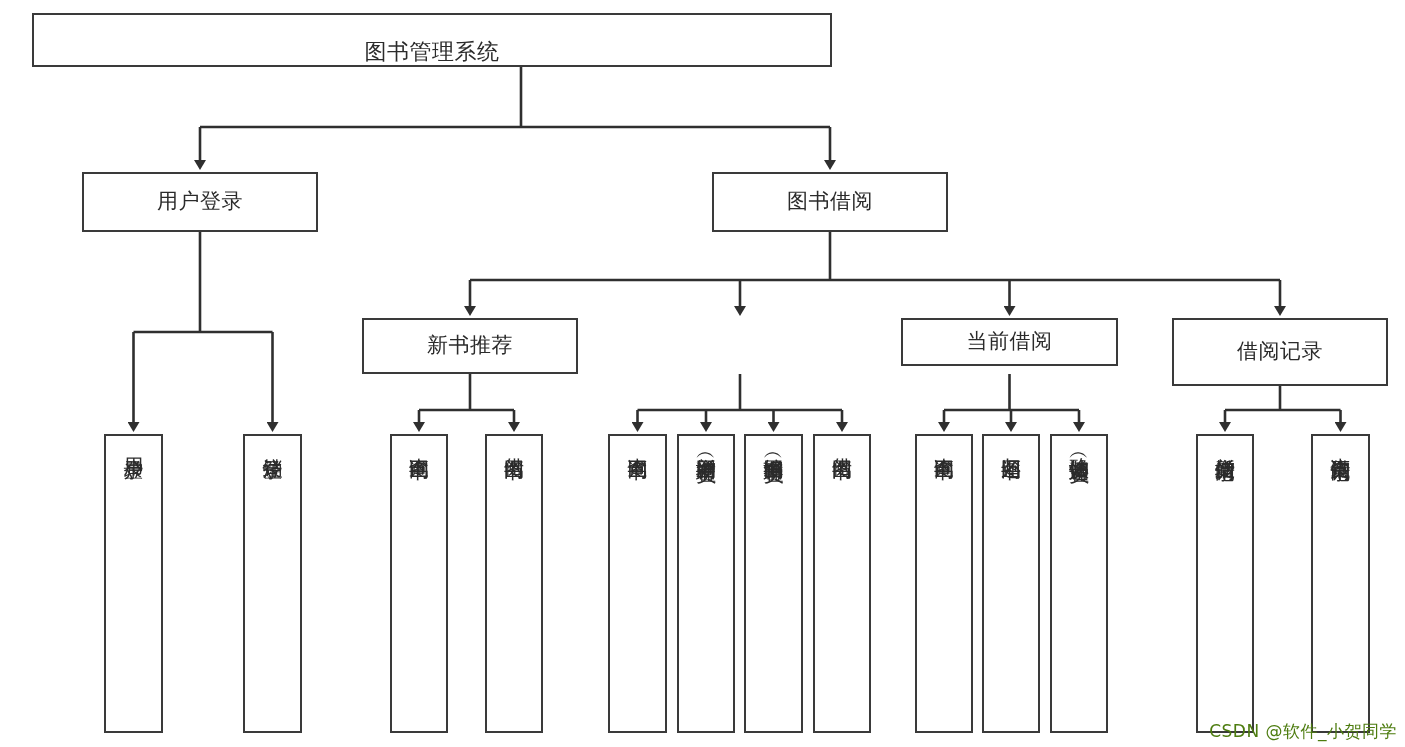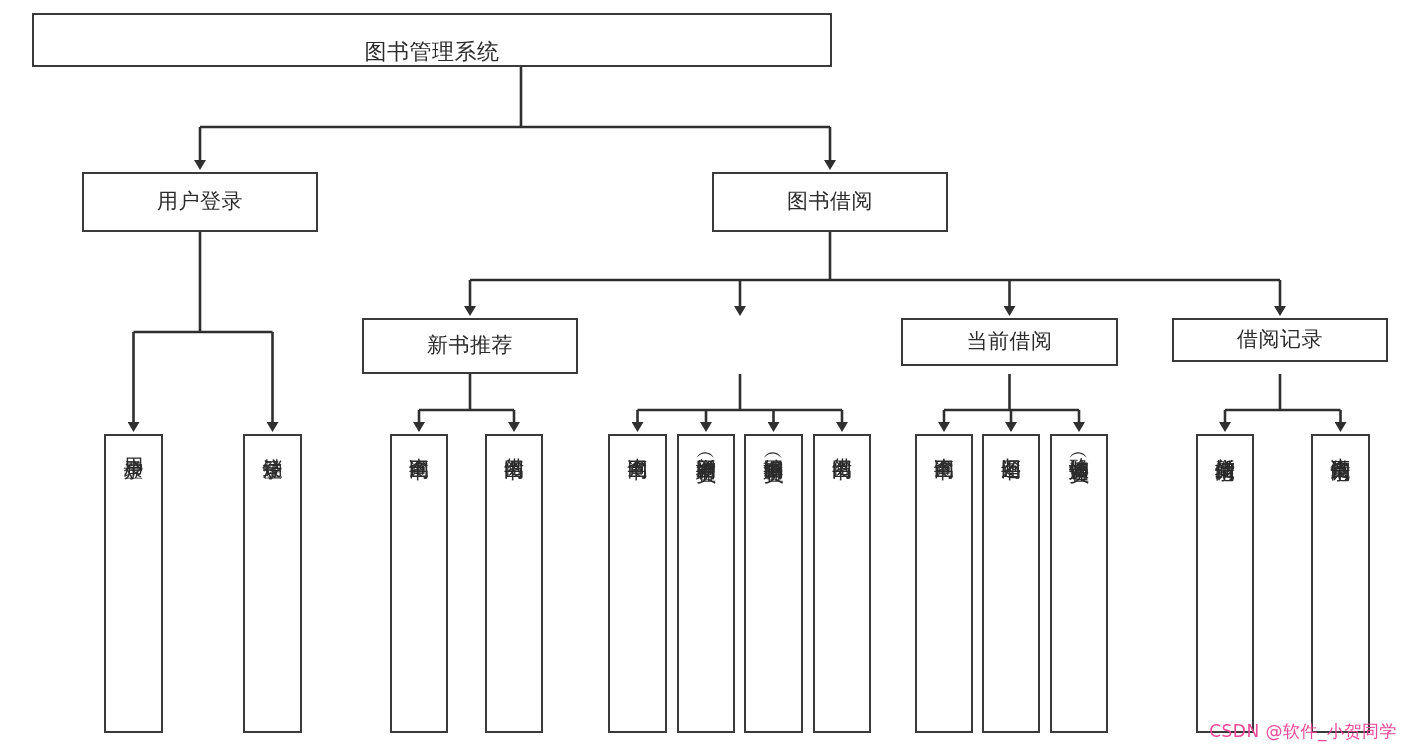--- a/index.html
+++ b/index.html
@@ -62,21 +62,21 @@
     line-height: 1.06;
     letter-spacing: 1px;
     white-space: nowrap;
     margin: 0 auto;
   }
   .watermark {
     position: absolute;
     right: 8px;
     bottom: 4px;
     font-size: 17px;
-    color: #ec4899;
+    color: #4d7c0f;
     letter-spacing: 0.5px;
     z-index: 5;
     white-space: nowrap;
   }
 </style>
 </head>
 <body>
 
 <div id="canvas">
 
@@ -130,21 +130,21 @@
 
   <div class="node h" style="left: 362px; top: 318px; width: 216px; height: 56px;">
     <span class="label">新书推荐</span>
   </div>
 
 
   <div class="node h" style="left: 901px; top: 318px; width: 217px; height: 48px;">
     <span class="label">当前借阅</span>
   </div>
 
-  <div class="node h" style="left: 1172px; top: 318px; width: 216px; height: 44px;">
+  <div class="node h" style="left: 1172px; top: 318px; width: 216px; height: 68px;">
     <span class="label">借阅记录</span>
   </div>
 
   <div class="node v" style="left: 104px; top: 434px; width: 59px; height: 299px;">
     <span class="label">用户登录</span>
   </div>
 
   <div class="node v" style="left: 243px; top: 434px; width: 59px; height: 299px;">
     <span class="label">注销登录</span>
   </div>

